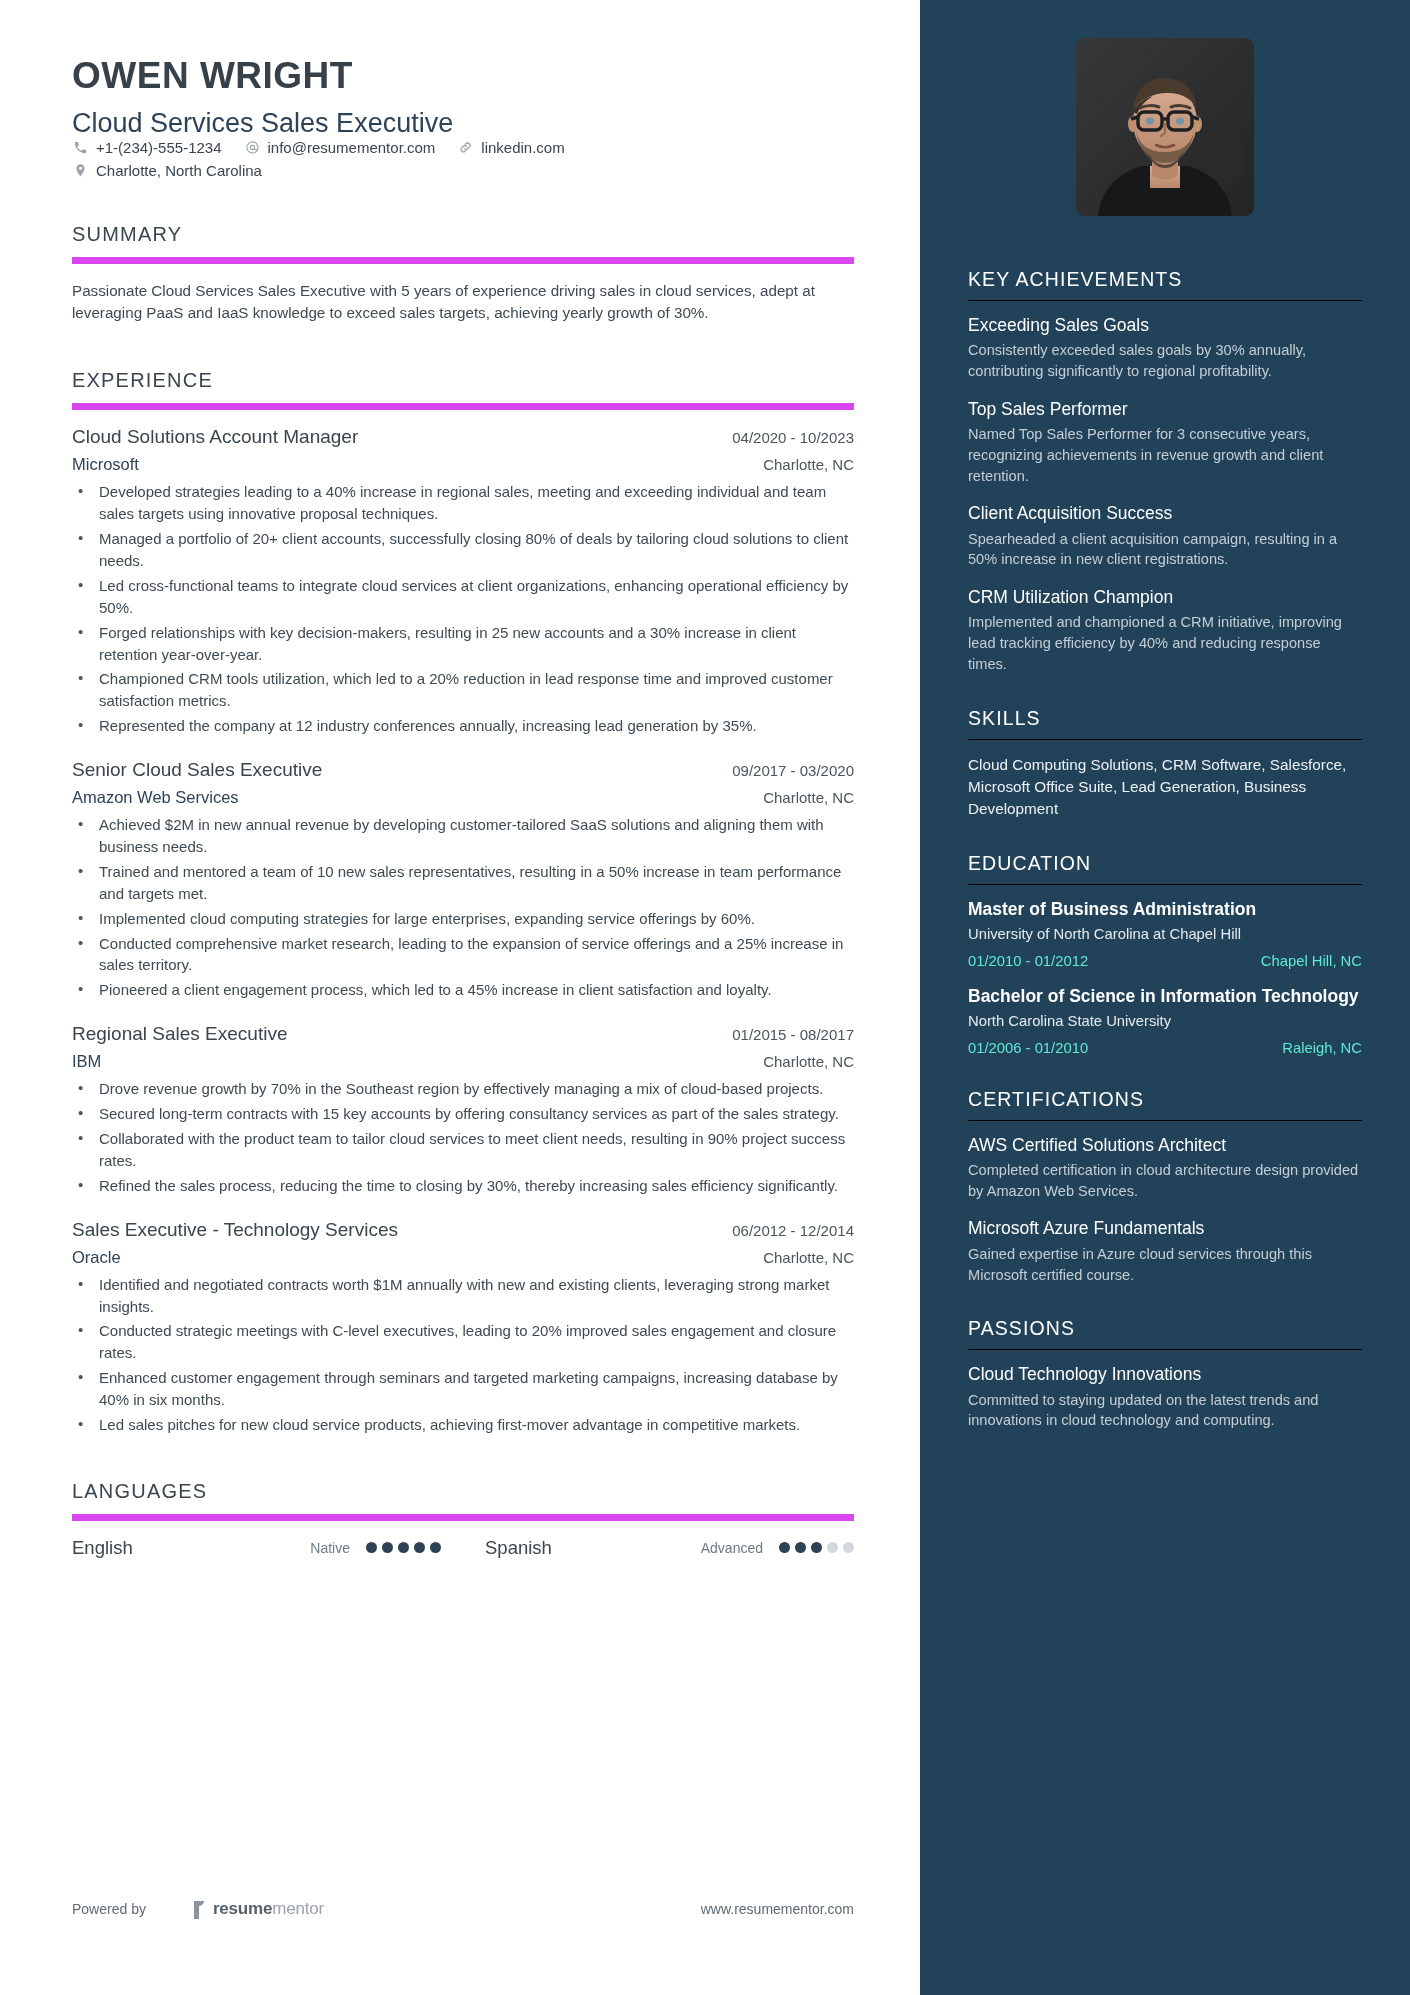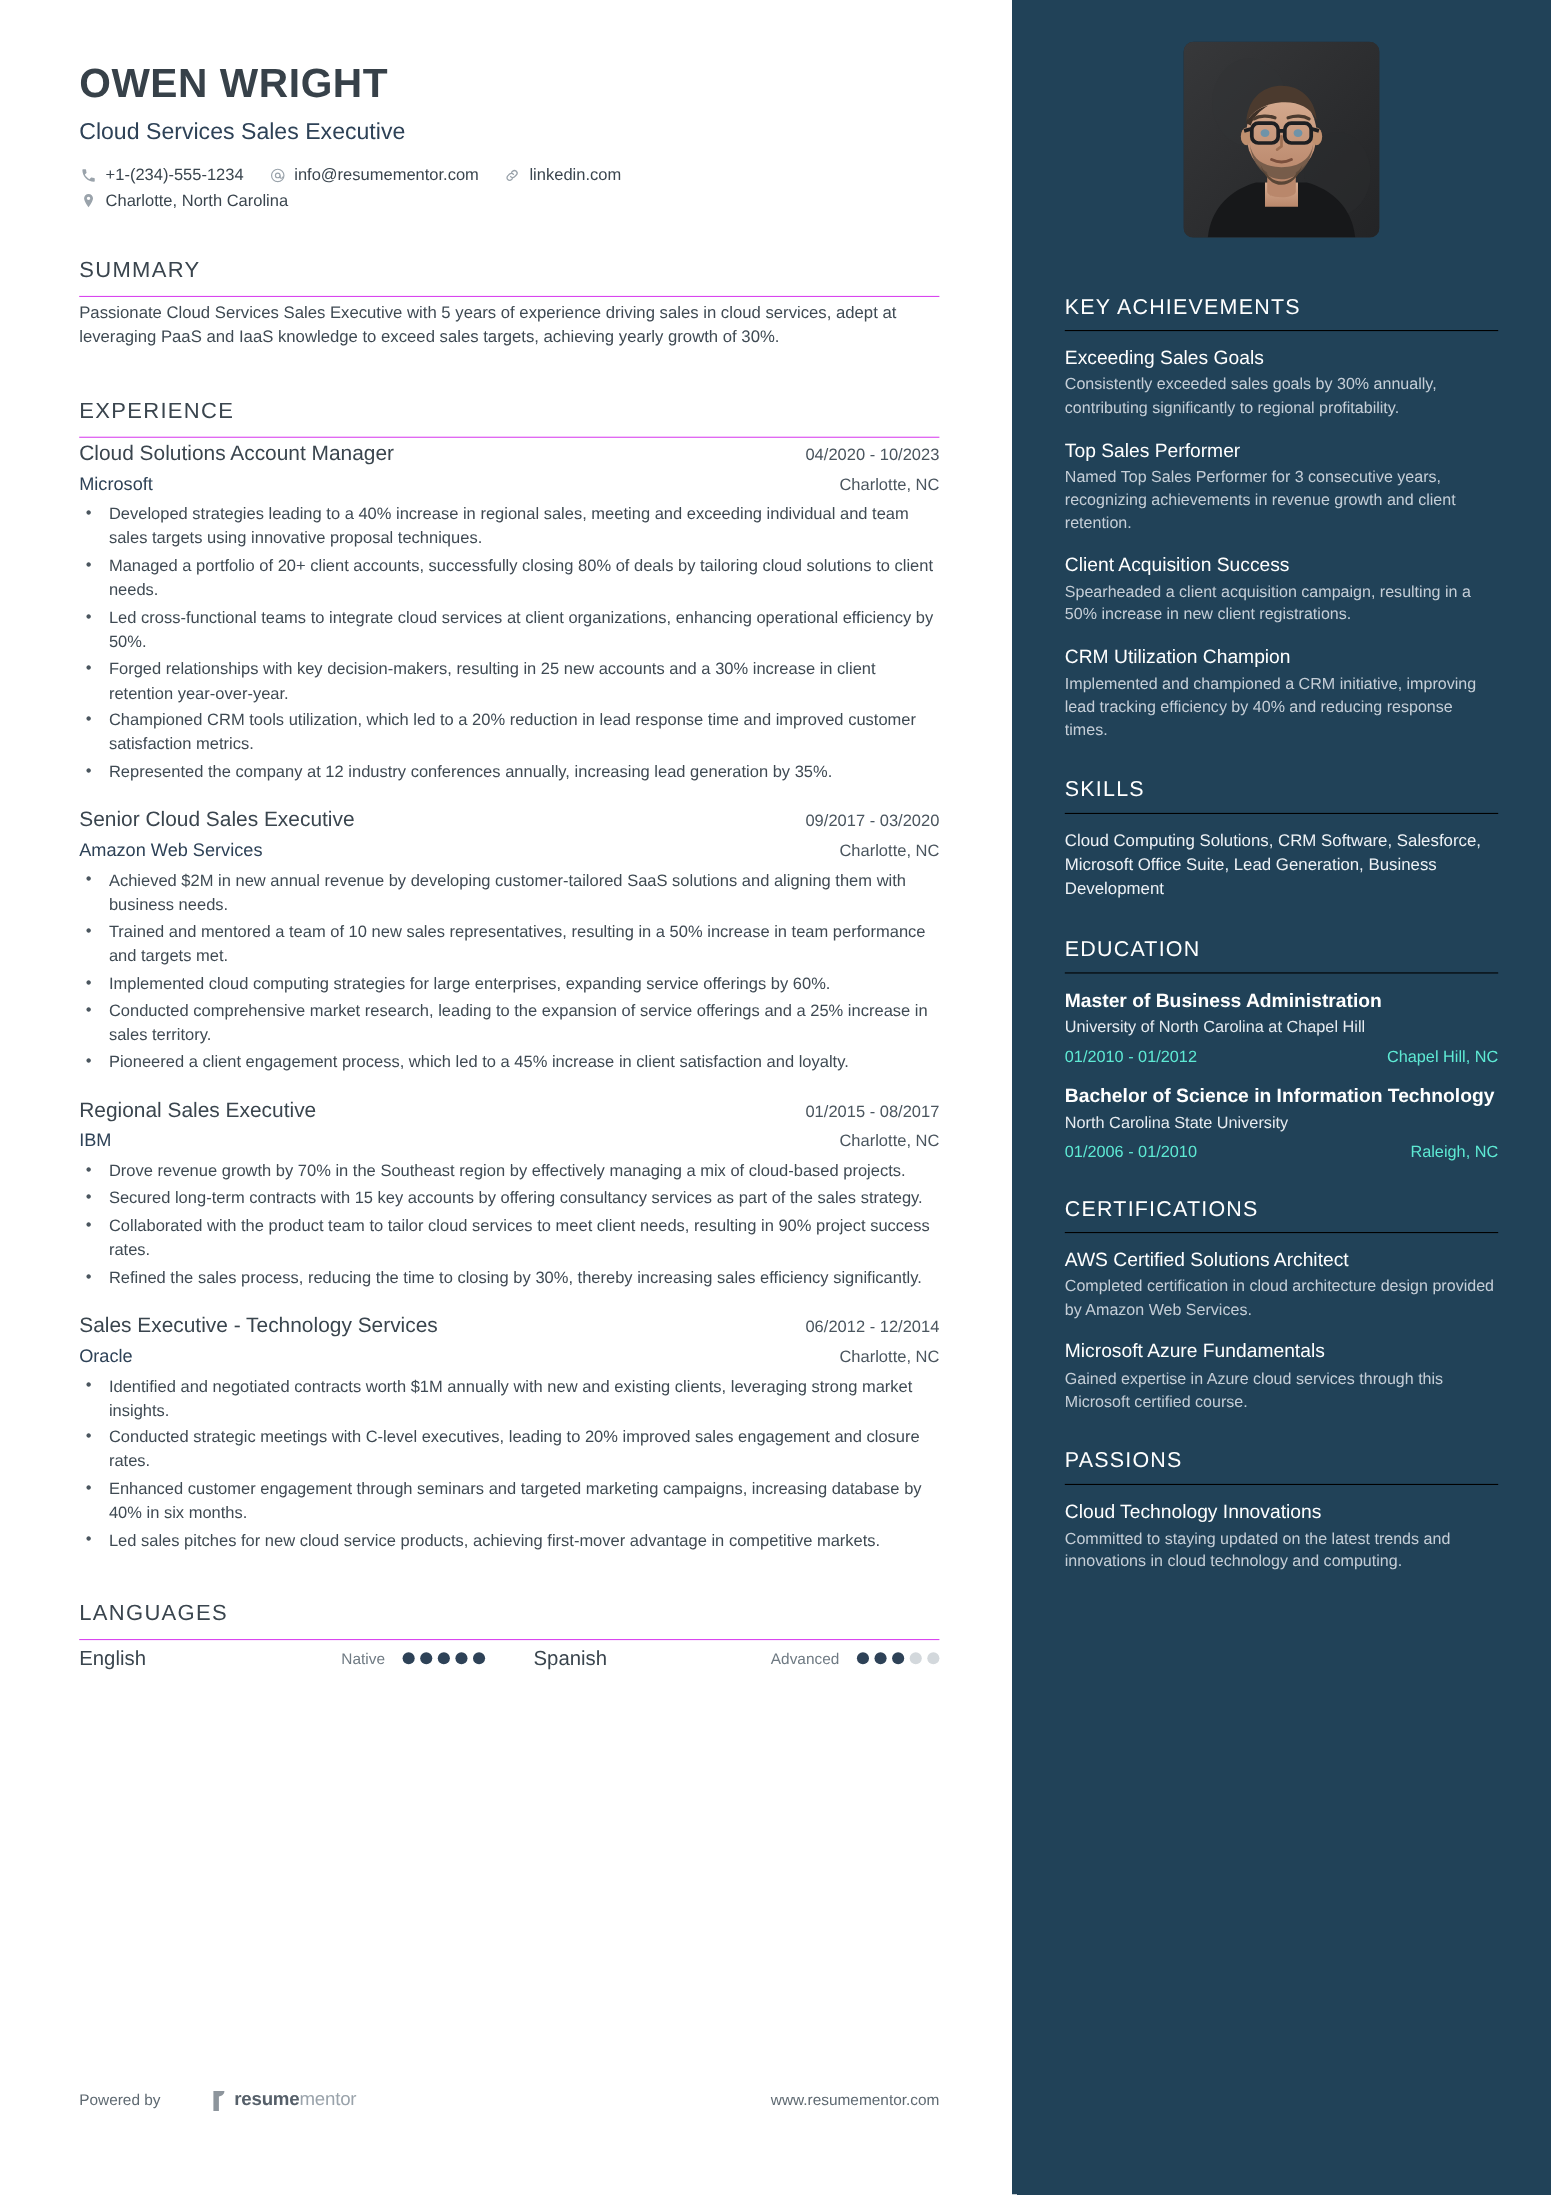--- a/index.html
+++ b/index.html
@@ -28,24 +28,23 @@
 
   .name {
     font-size: 37px;
     font-weight: bold;
     letter-spacing: 0.5px;
     color: #374149;
     line-height: 1.1;
     margin-bottom: 11px;
   }
   .headline {
-    font-size: 21px;
+    font-size: 27px;
     color: #2e4257;
     font-weight: 400;
-    margin-bottom: 19px;
   }
   .contact-rows { font-size: 15px; color: #3a454e; }
   .contact-line {
     display: flex;
     align-items: center;
     flex-wrap: wrap;
     margin-bottom: 6px;
   }
   .contact-item {
     display: inline-flex;
@@ -63,22 +62,22 @@
   }
   .contact-item .ci svg { width: 15px; height: 15px; display:block; }
 
   .section { margin-top: 44px; }
   .sec-title {
     font-size: 20px;
     letter-spacing: 1.2px;
     color: #3a454e;
     font-weight: 400;
     padding-bottom: 11px;
-    border-bottom: 1px solid #d946ef;
-    margin-bottom: 4px;
+    border-bottom: 7px solid #d946ef;
+    margin-bottom: 16px;
   }
   .summary-text {
     font-size: 15.2px;
     line-height: 1.5;
     color: #3f4a53;
   }
 
   .job { margin-bottom: 22px; }
   .job:last-child { margin-bottom: 0; }
   .job-row1 {

